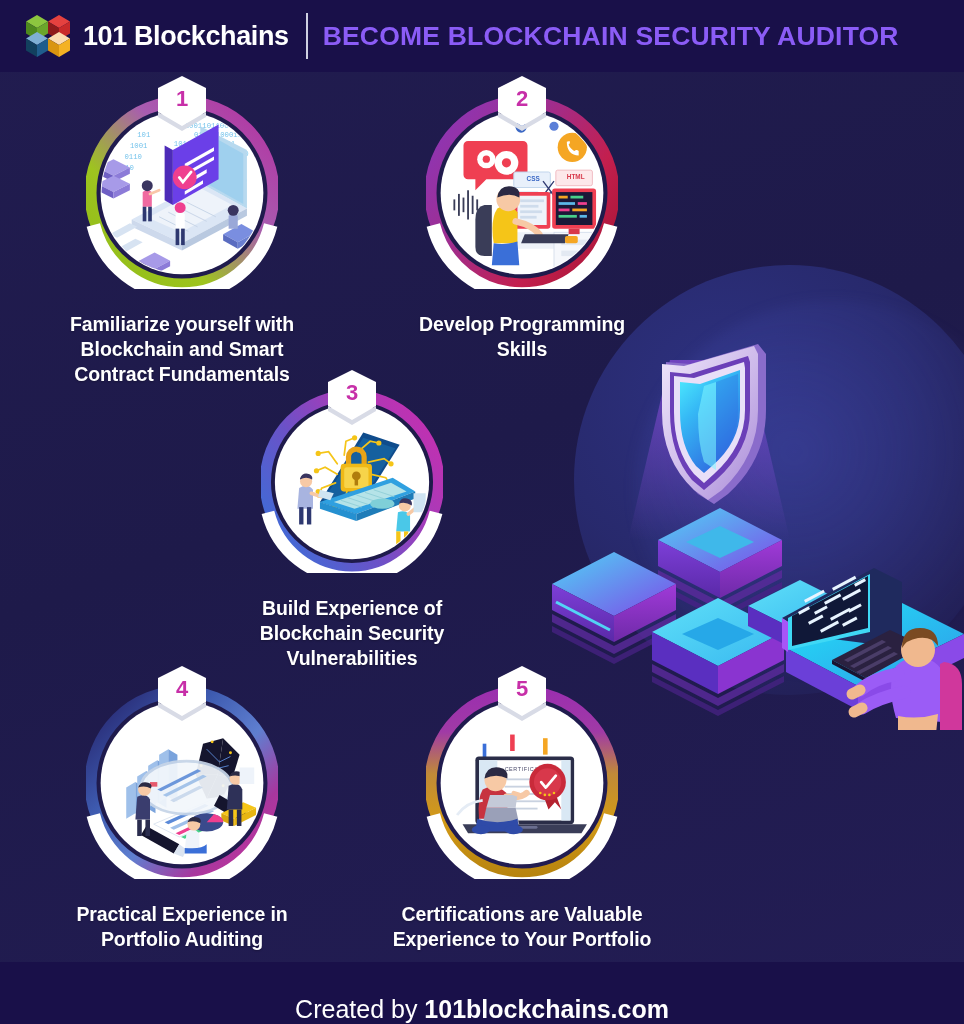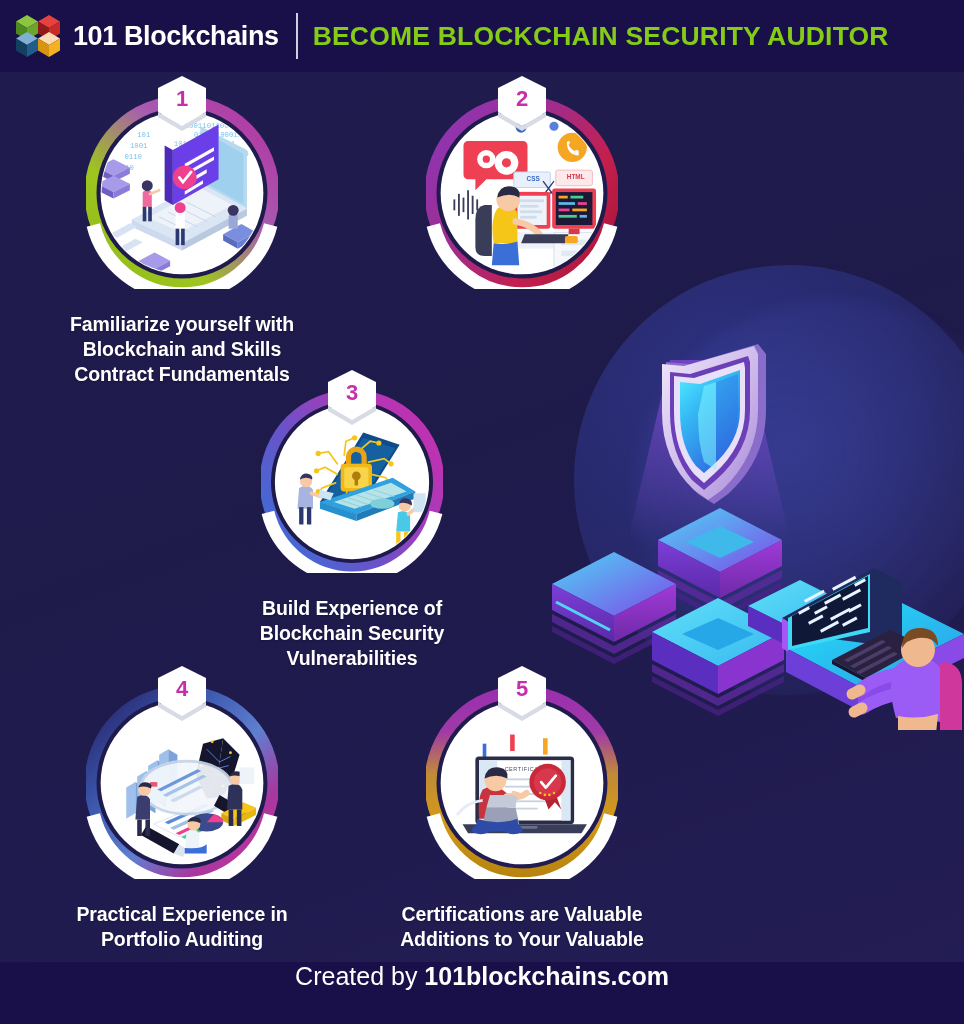--- a/index.html
+++ b/index.html
@@ -36,21 +36,21 @@
     background: radial-gradient(circle at 40% 40%, rgba(80,90,200,.30), rgba(60,50,140,0) 70%);
     filter: blur(6px);
   }
 
   
   .header {
     position:absolute; left:0; top:0;
     width:964px; height:72px;
     background:#191049;
     display:flex; align-items:center;
-    padding-left:14px;
+    padding-left:24px;
     z-index:30;
   }
   .logo-mark {
     position:relative;
     width:54px; height:48px;
     flex:0 0 54px;
   }
   .logo-mark svg { display:block; }
 
   .logo-text {
@@ -62,21 +62,21 @@
     margin-left:5px;
     white-space:nowrap;
   }
   .divider {
     width:2px; height:46px;
     background:#cfd0e2;
     margin:0 15px 0 17px;
     flex:0 0 2px;
   }
   .header-title {
-    color:#84cc16;
+    color:#8b5cf6;
     font-family:"Liberation Sans", sans-serif;
     font-weight:bold;
     font-size:26.5px;
     letter-spacing:0.2px;
     white-space:nowrap;
   }
 
   
   .step {
     position:absolute;
@@ -138,21 +138,21 @@
     width:412px; height:400px;
     z-index:15;
   }
   .hero-illus svg { width:100%; height:100%; display:block; }
 
   
   .footer {
     position:absolute; left:0; bottom:0;
     width:964px; height:62px;
     background:#191049;
-    display:flex; align-items:flex-start; justify-content:center;
+    display:flex; align-items:flex-end; justify-content:center;
     z-index:30;
   }
   .footer-text {
     color:#ffffff;
     font-family:"Liberation Sans", sans-serif;
     font-size:25px;
   }
   .footer-text b { font-weight:bold; }
 </style>
 </head>
@@ -307,21 +307,21 @@
         </svg>
       </div>
       <div class="numhex">
         <svg viewBox="0 0 48 55" style="position:absolute;left:0;top:0;width:48px;height:55px;">
           <polygon points="24,0 48,12 48,36 24,50 0,36 0,12" fill="#ffffff"></polygon>
           <polygon points="24,50 48,36 48,41 24,55 0,41 0,36" fill="#d8dbe6"></polygon>
         </svg>
         <div class="num">1</div>
       </div>
     </div>
-    <div class="caption">Familiarize yourself with Blockchain and Skills Contract Fundamentals</div>
+    <div class="caption">Familiarize yourself with Blockchain and Smart Contract Fundamentals</div>
   </div>
 
   <div class="step" id="step-2">
     <div class="badge-wrap">
       <div class="ring">
         <svg viewBox="0 0 210 210" style="width:100%;height:100%;display:block;">
           <defs>
             <linearGradient id="g2" x1="0" y1="0.2" x2="1" y2="0.9">
               <stop offset="0%" stop-color="#8e35b3"></stop>
               <stop offset="35%" stop-color="#a02d8e"></stop>
@@ -424,20 +424,21 @@
         </svg>
       </div>
       <div class="numhex">
         <svg viewBox="0 0 48 55" style="position:absolute;left:0;top:0;width:48px;height:55px;">
           <polygon points="24,0 48,12 48,36 24,50 0,36 0,12" fill="#ffffff"></polygon>
           <polygon points="24,50 48,36 48,41 24,55 0,41 0,36" fill="#d8dbe6"></polygon>
         </svg>
         <div class="num">2</div>
       </div>
     </div>
+    <div class="caption">Develop Programming Skills</div>
   </div>
 
   <div class="step" id="step-3">
     <div class="badge-wrap">
       <div class="ring">
         <svg viewBox="0 0 210 210" style="width:100%;height:100%;display:block;">
           <defs>
             <linearGradient id="g3" x1="1" y1="0.15" x2="0" y2="0.85">
               <stop offset="0%" stop-color="#c42fb0"></stop>
               <stop offset="30%" stop-color="#a93ab8"></stop>
@@ -734,21 +735,21 @@
         </svg>
       </div>
       <div class="numhex">
         <svg viewBox="0 0 48 55" style="position:absolute;left:0;top:0;width:48px;height:55px;">
           <polygon points="24,0 48,12 48,36 24,50 0,36 0,12" fill="#ffffff"></polygon>
           <polygon points="24,50 48,36 48,41 24,55 0,41 0,36" fill="#d8dbe6"></polygon>
         </svg>
         <div class="num">5</div>
       </div>
     </div>
-    <div class="caption">Certifications are Valuable Additions to Your Valuable</div>
+    <div class="caption">Certifications are Valuable Experience to Your Portfolio</div>
   </div>
 
   <div class="hero-illus">
     <svg viewBox="0 0 412 400">
       <defs>
         <linearGradient id="shieldFace" x1="0" y1="0" x2="0.6" y2="1">
           <stop offset="0%" stop-color="#4ff0ff"></stop>
           <stop offset="40%" stop-color="#35b8f5"></stop>
           <stop offset="100%" stop-color="#2f6ae0"></stop>
         </linearGradient>

